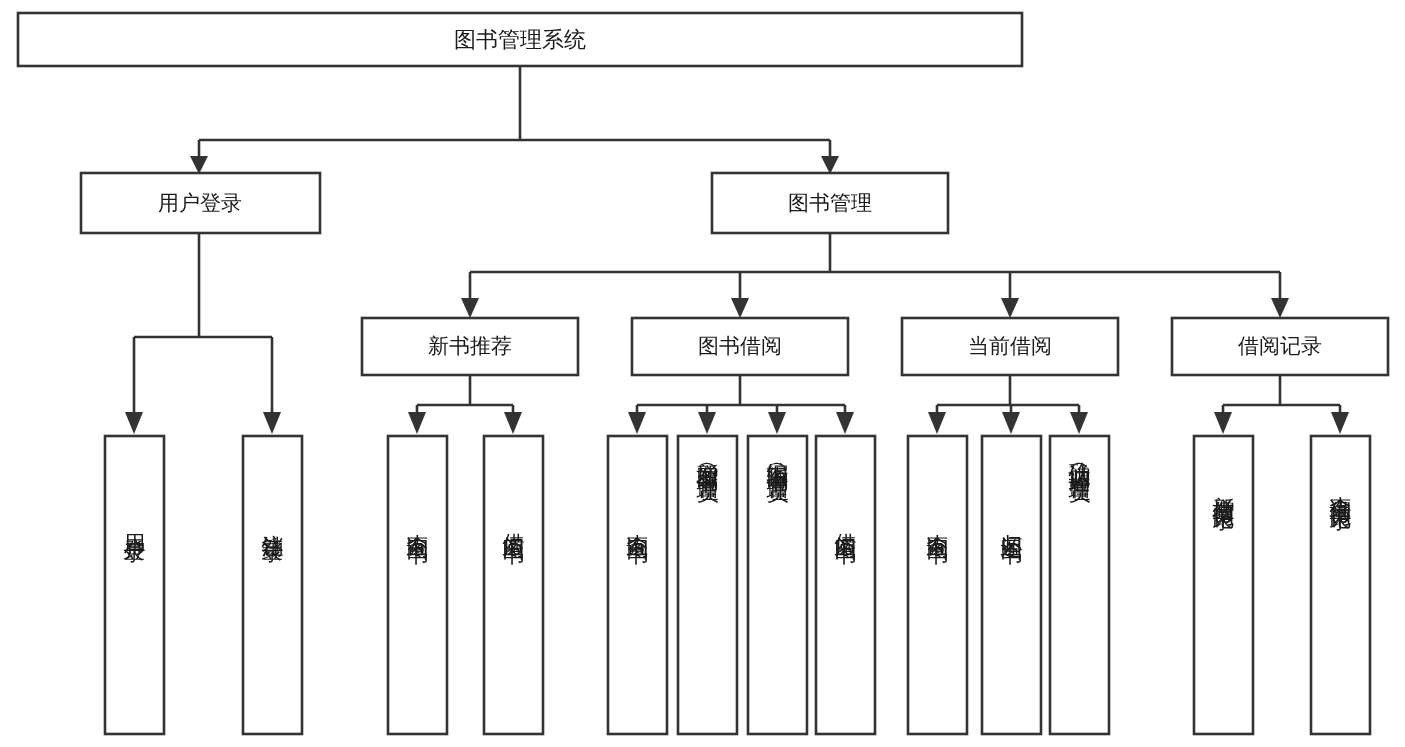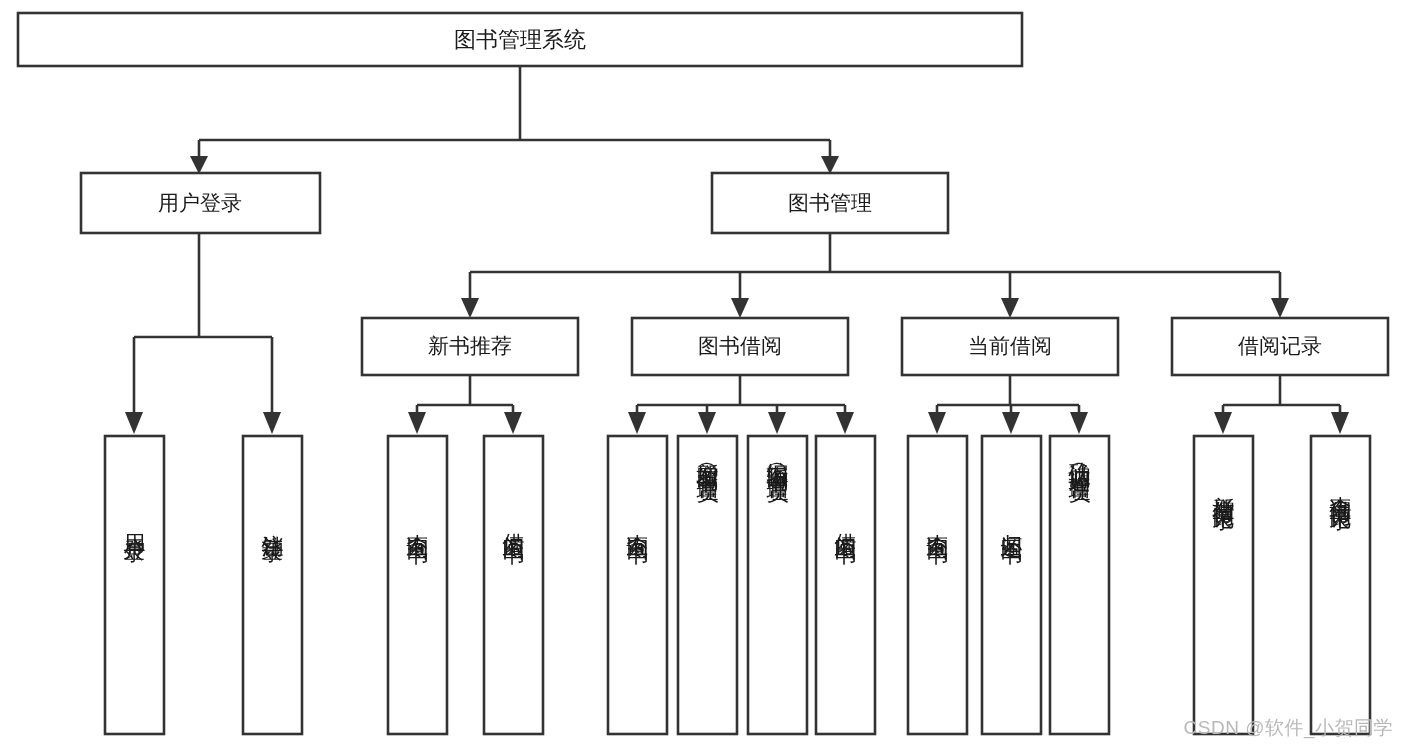--- a/index.html
+++ b/index.html
@@ -251,14 +251,13 @@
     <span class="leaf-label-text" style="margin-top:8px;">确认归还（管理员）</span>
   </div>
 
   <div class="leaf-label-box" style="left:1194px; top:436px; width:59px; height:298px;">
     <span class="leaf-label-text" style="margin-top:42px;">新增借阅记录</span>
   </div>
   <div class="leaf-label-box" style="left:1311px; top:436px; width:59px; height:298px;">
     <span class="leaf-label-text" style="margin-top:42px;">查询借阅记录</span>
   </div>
 
-  <div class="watermark">CSDN @软件_小贺同学</div>
 </div>
 
 </body></html>

